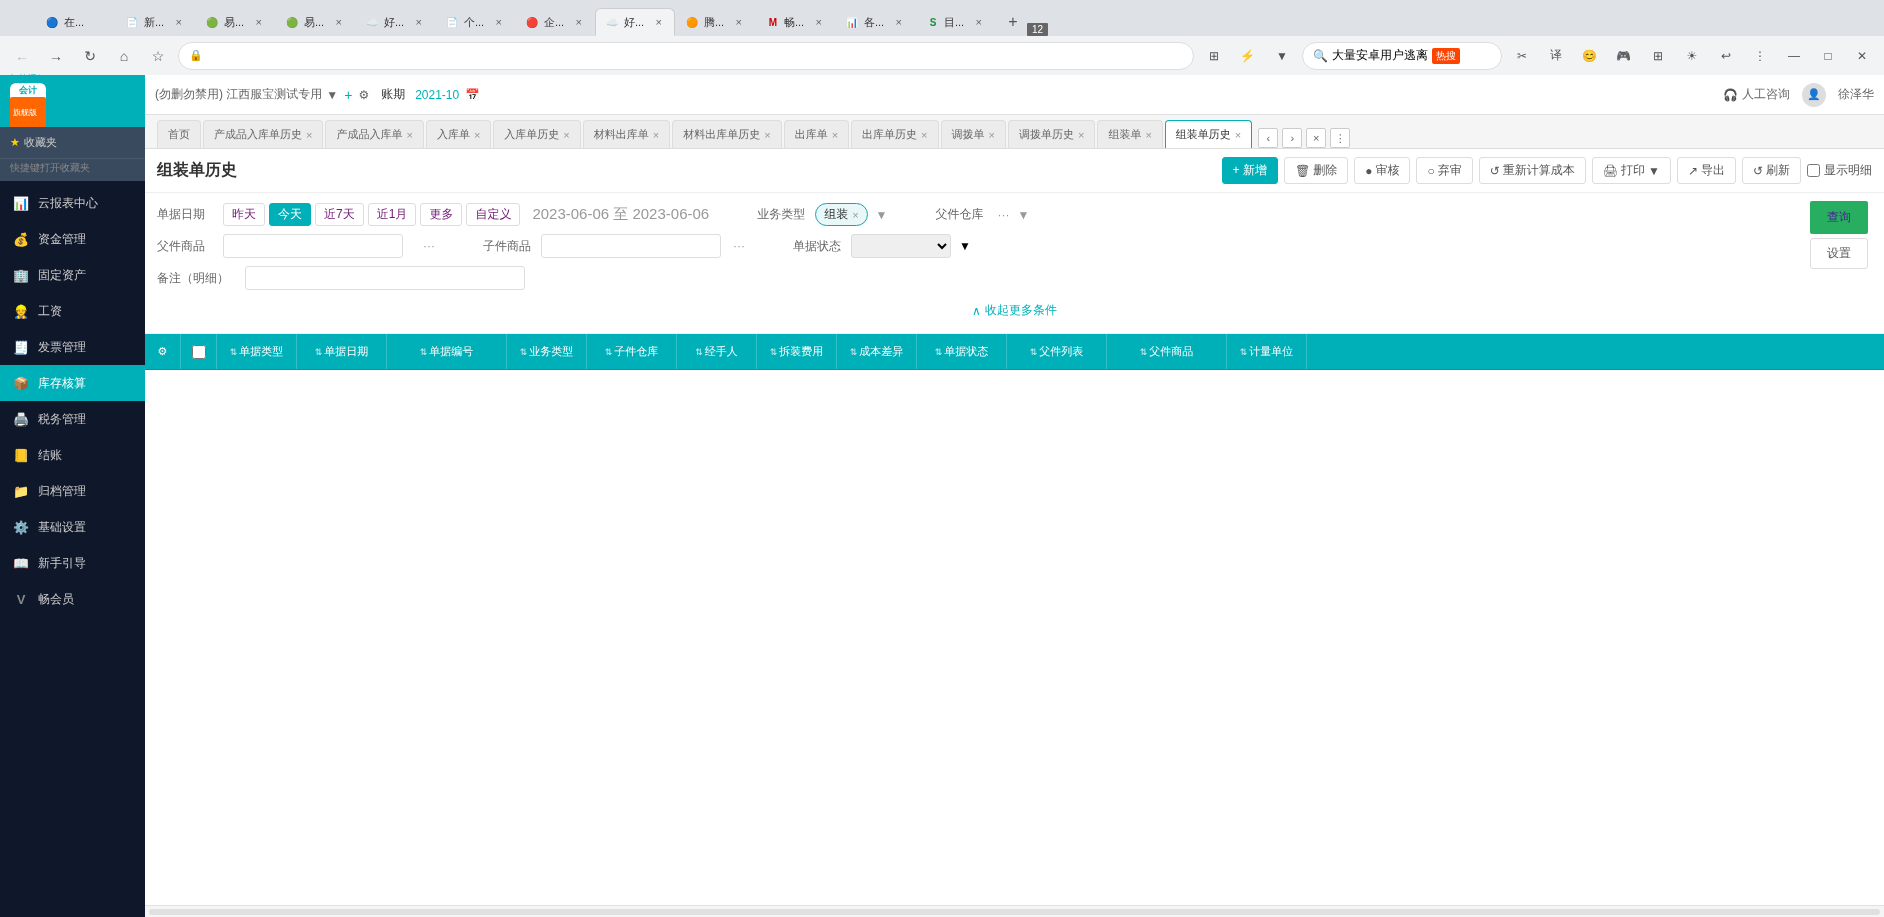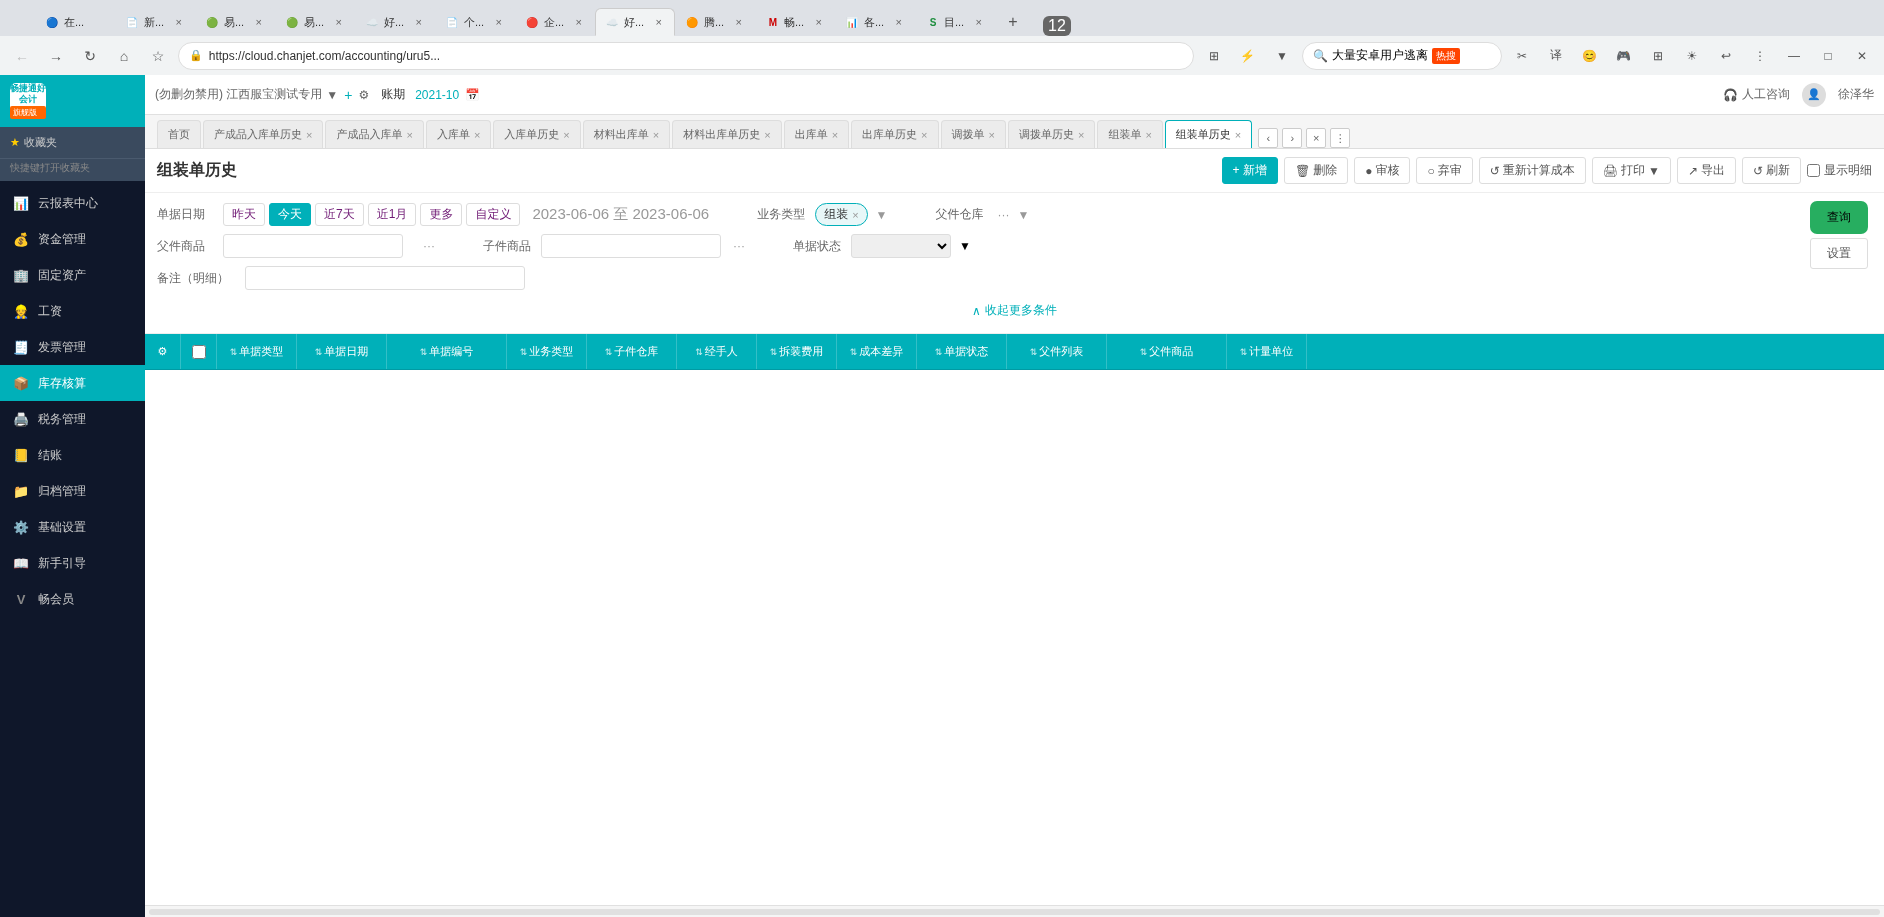--- a/index.html
+++ b/index.html
@@ -21,21 +21,21 @@
     .action-btn { width: 28px; height: 28px; display: flex; align-items: center; justify-content: center; border: none; background: transparent; cursor: pointer; border-radius: 4px; font-size: 12px; color: #555; }
 
     
     .app-container { display: flex; height: calc(917px - 75px); background: #f0f0f0; }
 
     
     .sidebar { width: 145px; background: #0f172a; display: flex; flex-direction: column; flex-shrink: 0; }
     .sidebar-header { background: #00b0b9; padding: 8px 10px; display: flex; align-items: center; gap: 8px; }
     .sidebar-logo { width: 36px; height: 36px; background: white; border-radius: 6px; display: flex; align-items: center; justify-content: center; }
     .sidebar-logo-text { font-size: 9px; color: #00b0b9; font-weight: bold; text-align: center; line-height: 1.2; }
-    .sidebar-logo-badge { background: #ff6600; color: white; font-size: 8px; padding: 1px 3px; border-radius: 2px; margin-top: 2px; }
+    .sidebar-logo-badge { background: #ff6600; color: white; font-size: 8px; padding: 10px 3px; border-radius: 2px; margin-top: 2px; }
 
     .sidebar-favorites { padding: 8px 10px; background: #3a4a5e; display: flex; align-items: center; gap: 4px; cursor: pointer; color: #ccc; font-size: 11px; border-bottom: 1px solid #4a5a6e; }
     .sidebar-favorites-icon { color: #ffcc00; }
 
     .sidebar-menu { flex: 1; overflow-y: auto; padding: 4px 0; }
     .sidebar-item { display: flex; align-items: center; gap: 8px; padding: 9px 12px; cursor: pointer; color: #ccc; font-size: 12px; }
     .sidebar-item.active { background: #00b0b9; color: white; }
     .sidebar-item-icon { width: 18px; height: 18px; display: flex; align-items: center; justify-content: center; font-size: 13px; }
 
     
@@ -171,31 +171,30 @@
       <span class="tab-favicon" style="color:#1e8e3e;">📊</span>
       <span class="tab-title">各...</span>
       <span class="tab-close">×</span>
     </div>
     <div class="browser-tab">
       <span class="tab-favicon" style="color:#1e8e3e;font-weight:bold;">S</span>
       <span class="tab-title">目...</span>
       <span class="tab-close">×</span>
     </div>
     <div style="width:28px;height:28px;display:flex;align-items:center;justify-content:center;cursor:pointer;color:#555;font-size:16px;margin-left:4px;">+</div>
-    <div style="background:#666;color:white;font-size:16px;padding:1px 5px;border-radius:6px;margin-left:16px;">12</div>
+    <div style="background:#666;color:white;font-size:10px;padding:1px 5px;border-radius:1px;margin-left:0;">12</div>
   </div>
   <div class="browser-toolbar">
     <button class="nav-btn disabled">←</button>
     <button class="nav-btn">→</button>
     <button class="nav-btn">↻</button>
     <button class="nav-btn">⌂</button>
     <button class="nav-btn">☆</button>
     <div class="address-bar">
       <span class="lock-icon">🔒</span>
-      <span class="address-text">https://cloud.chanjet.com/accounting/uru5...</span>
     </div>
     <div class="action-btn">⊞</div>
     <div class="action-btn">⚡</div>
     <div class="action-btn">▼</div>
     <div class="search-area">
       <span>🔍</span>
       <span>大量安卓用户逃离</span>
       <span class="hot-badge">热搜</span>
     </div>
     <div class="action-btn">✂</div>
@@ -456,21 +455,21 @@
             <span>∧</span>
             <span>收起更多条件</span>
           </div>
         </div>
 
         <div style="position:absolute;right:16px;top:calc(75px + 40px + 34px + 10px);display:flex;flex-direction:column;gap:4px;">
           
           
         </div>
       <div style="position: absolute; right: 16px; top: 8px; display: flex; flex-direction: column; gap: 4px;">
-            <button style="background:#27ae60;color:#000000;border:none;border-radius:7px;padding:8px 13px;cursor:pointer;font-size:12px;">查询</button>
+            <button style="background:#27ae60;color:#4c1d95;border:none;border-radius:2px;padding:8px 13px;cursor:pointer;font-size:12px;">查询</button>
             <button style="background:white;color:#555;border:1px solid #ddd;border-radius:3px;padding:6px 16px;cursor:pointer;font-size:12px;">设置</button>
           </div>
         </div>
 
       <div class="table-area">
         <div class="table-header">
           <div class="table-header-cell settings-cell">
             <span>⚙</span>
           </div>
           <div class="table-header-cell checkbox-cell">

